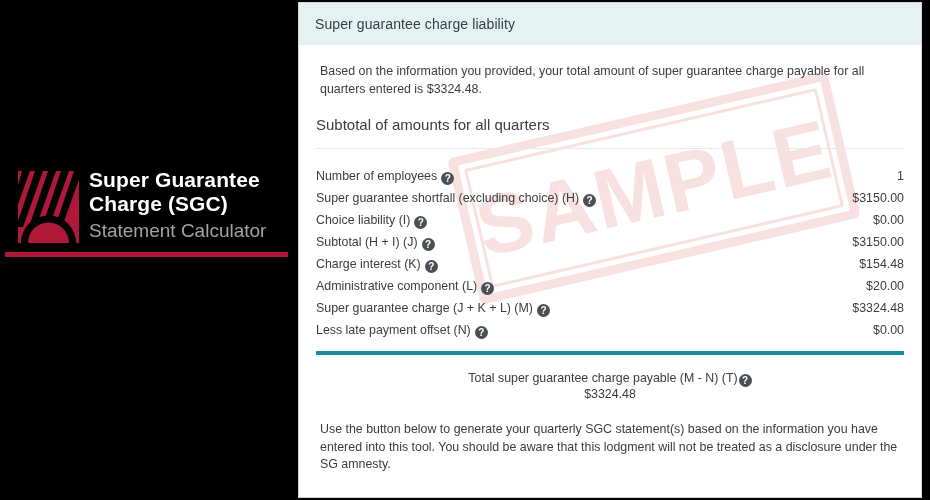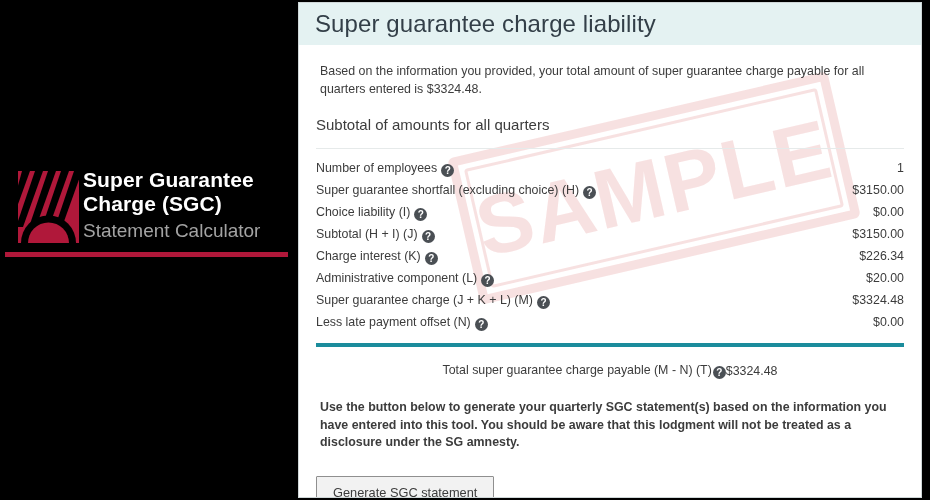--- a/index.html
+++ b/index.html
@@ -30,21 +30,21 @@
     display: flex;
     align-items: flex-start;
   }
   #brand-logo-icon {
     width: 61px;
     height: 72px;
     flex: none;
     margin-top: 3px;
   }
   #brand-text {
-    margin-left: 4px;
+    margin-left: 10px;
     display: flex;
     flex-direction: column;
     justify-content: flex-start;
   }
   #brand-line1, #brand-line2 {
     color: #ffffff;
     font-size: 21px;
     font-weight: bold;
     line-height: 24px;
     letter-spacing: 0.1px;
@@ -81,21 +81,21 @@
   }
   #panel-header {
     background: #e4f2f2;
     height: 42px;
     padding: 0 16px;
     display: flex;
     align-items: center;
     box-sizing: border-box;
   }
   #panel-title {
-    font-size: 24px;
+    font-size: 14px;
     color: #333f48;
     font-weight: normal;
     letter-spacing: 0.1px;
     text-align: right;
   }
   #panel-body {
     position: relative;
     padding: 0 17px;
     box-sizing: border-box;
     z-index: 2;
@@ -120,21 +120,21 @@
   #summary-divider {
     height: 1px;
     background: #e6eaea;
     margin: 13px 0 0 0;
   }
 
   
   #summary-table {
     width: 100%;
     border-collapse: collapse;
-    margin-top: 8px;
+    margin-top: 16px;
   }
   #summary-table tr { height: 22px; }
   #summary-table td {
     padding: 0;
     font-size: 12.4px;
     color: #3c3c3c;
     vertical-align: middle;
     line-height: 22px;
   }
   td.row-label { text-align: left; white-space: nowrap; }
@@ -159,31 +159,32 @@
   .help-icon.tight { margin-left: 1px; }
 
   #total-rule {
     height: 4px;
     background: #1b8c9c;
     margin-top: 10px;
   }
 
   #total-row {
     display: flex;
-    justify-content: center;
+    justify-content: flex-end;
     align-items: center;
     margin-top: 16px;
+    flex-direction: column;
   }
   #total-label, #total-value {
     font-size: 12.4px;
     color: #3c3c3c;
     white-space: nowrap;
   }
 
-  #outro-para { margin-top: 20px; font-weight: bold; }
+  #outro-para { margin-top: 20px; }
 
   #generate-btn {
     margin-top: 20px;
     background: #f2f2f2;
     border: 1px solid #8f8f8f;
     border-radius: 1px;
     padding: 0 16px;
     height: 34px;
     font-size: 12.8px;
     color: #3c3c3c;
@@ -295,21 +296,21 @@
           <tr>
             <td class="row-label"><span>Choice liability (I)</span><span class="help-icon">?</span></td>
             <td class="row-value">$0.00</td>
           </tr>
           <tr>
             <td class="row-label"><span>Subtotal (H + I) (J)</span><span class="help-icon">?</span></td>
             <td class="row-value">$3150.00</td>
           </tr>
           <tr>
             <td class="row-label"><span>Charge interest (K)</span><span class="help-icon">?</span></td>
-            <td class="row-value">$226.34</td>
+            <td class="row-value">$154.48</td>
           </tr>
           <tr>
             <td class="row-label"><span>Administrative component (L)</span><span class="help-icon">?</span></td>
             <td class="row-value">$20.00</td>
           </tr>
           <tr>
             <td class="row-label"><span>Super guarantee charge (J + K + L) (M)</span><span class="help-icon">?</span></td>
             <td class="row-value">$3324.48</td>
           </tr>
           <tr>

